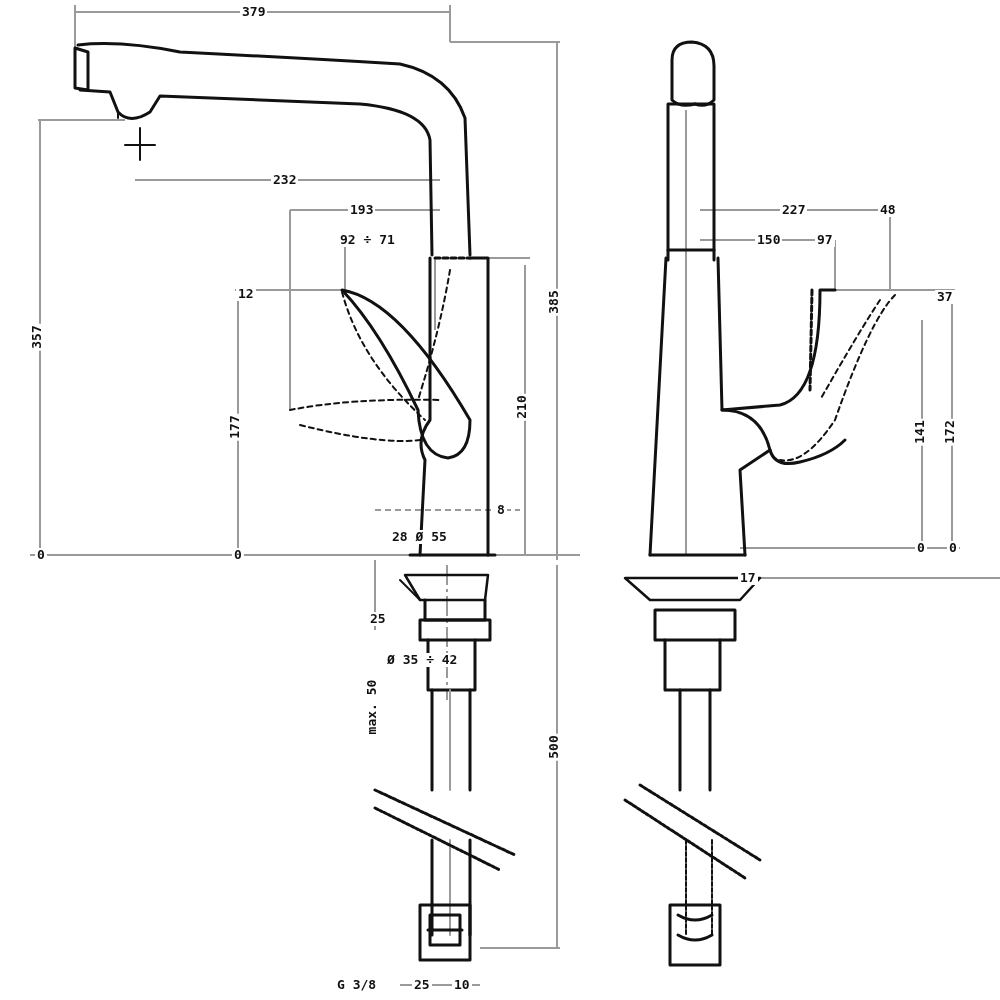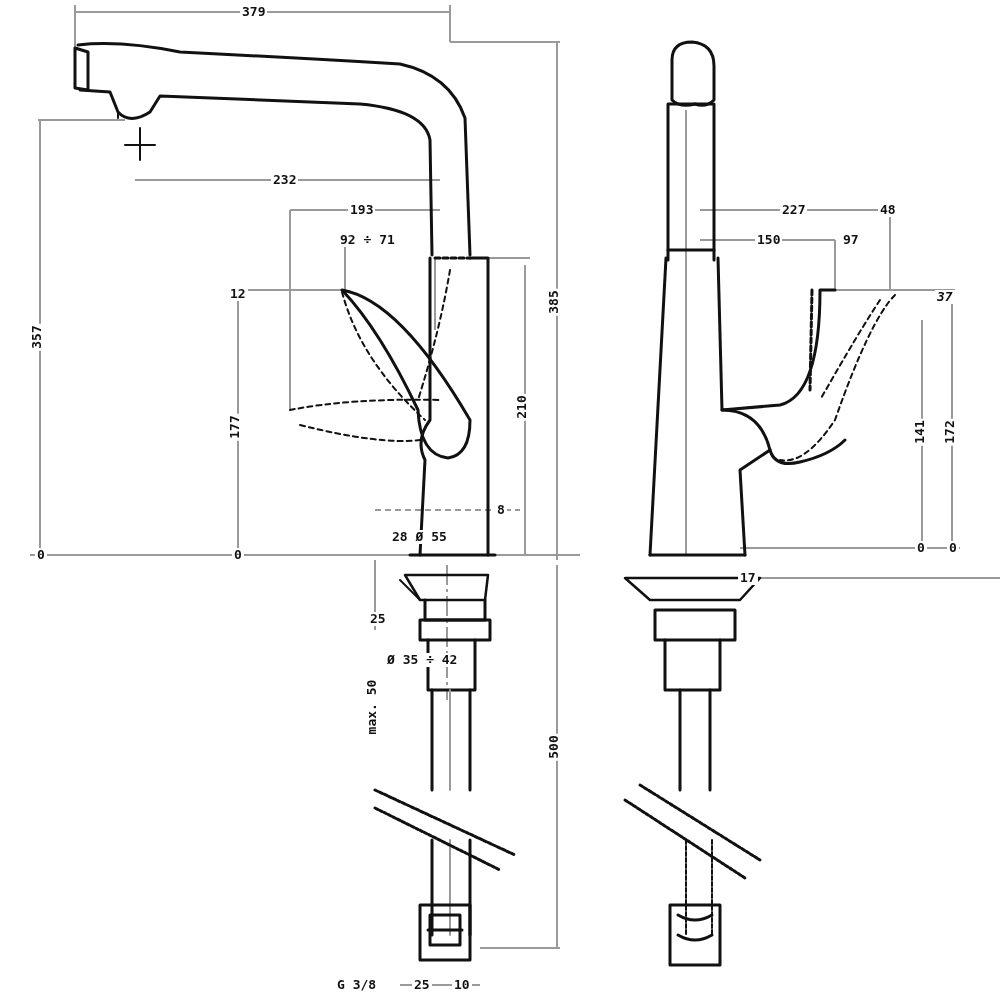--- a/index.html
+++ b/index.html
@@ -131,41 +131,41 @@
 </svg>
 
 <div>
   <span class="lbl" style="left:240px;top:5px;">379</span>
   <span class="lbl" style="left:271px;top:173px;">232</span>
   <span class="lbl" style="left:348px;top:203px;">193</span>
   <span class="lbl" style="left:338px;top:233px;text-align:center;">92 ÷ 71</span>
 
   <span class="lbl vlbl" style="left:23px;top:330px;">357</span>
   <span class="lbl vlbl" style="left:221px;top:420px;">177</span>
-  <span class="lbl" style="left:228px;top:287px;">12</span>
+  <span class="lbl" style="left:236px;top:287px;">12</span>
   <span class="lbl vlbl" style="left:508px;top:400px;">210</span>
   <span class="lbl vlbl" style="left:540px;top:295px;">385</span>
 
   <span class="lbl" style="left:390px;top:530px;">28  Ø 55</span>
   <span class="lbl" style="left:495px;top:503px;">8</span>
   <span class="lbl" style="left:35px;top:548px;">0</span>
   <span class="lbl" style="left:232px;top:548px;">0</span>
 
   <span class="lbl" style="left:368px;top:612px;">25</span>
   <span class="lbl" style="left:385px;top:653px;">Ø 35 ÷ 42</span>
   <span class="lbl vlbl" style="left:343px;top:700px;">max. 50</span>
   <span class="lbl vlbl" style="left:540px;top:740px;">500</span>
 
   <span class="lbl" style="left:335px;top:978px;">G 3/8</span>
   <span class="lbl" style="left:412px;top:978px;">25</span>
   <span class="lbl" style="left:452px;top:978px;">10</span>
 
   <span class="lbl" style="left:780px;top:203px;">227</span>
   <span class="lbl" style="left:755px;top:233px;">150</span>
-  <span class="lbl" style="left:841px;top:233px;">97</span>
+  <span class="lbl" style="left:815px;top:233px;">97</span>
   <span class="lbl" style="left:878px;top:203px;">48</span>
-  <span class="lbl" style="left:935px;top:290px;font-style:italic;">37</span>
+  <span class="lbl" style="left:935px;top:290px;">37</span>
   <span class="lbl vlbl" style="left:906px;top:425px;">141</span>
   <span class="lbl vlbl" style="left:936px;top:425px;">172</span>
   <span class="lbl" style="left:915px;top:541px;">0</span>
   <span class="lbl" style="left:947px;top:541px;">0</span>
   <span class="lbl" style="left:738px;top:571px;">17</span>
 </div>
 
 </body></html>

